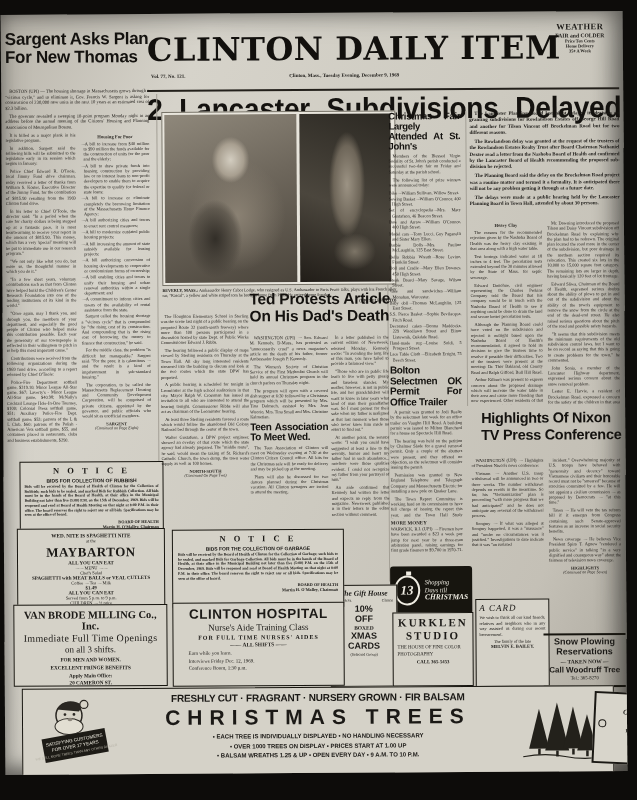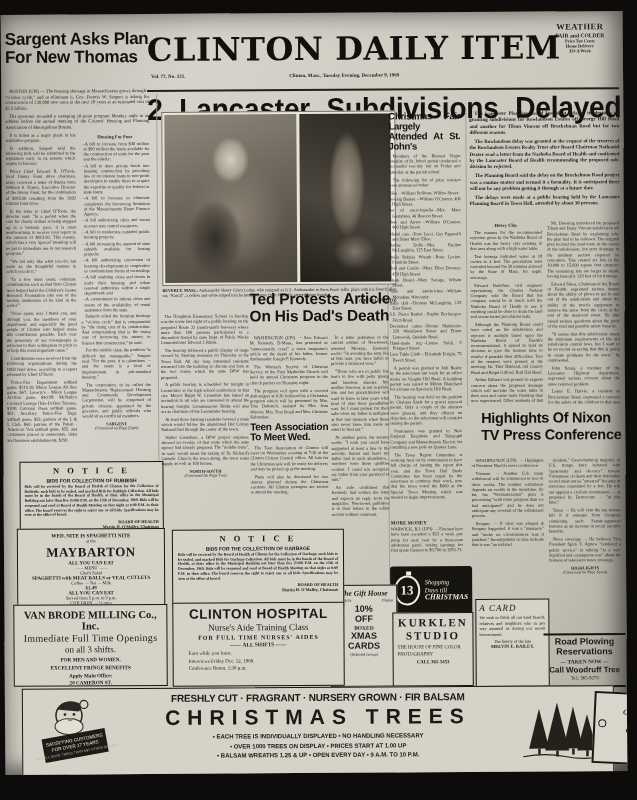--- a/index.html
+++ b/index.html
@@ -74,21 +74,21 @@
   #col-wscs .h{font-size:10px;margin:2px 0;}
   #col-ted2{left:328px;top:322px;width:58px;height:248px;overflow:hidden;}
   #col-fair{left:387px;top:99px;width:72px;height:252px;overflow:hidden;}
   #col-fair .h{font-size:9.5px;margin-bottom:2px;}
   #bolton{left:387px;top:353px;width:72px;height:153px;overflow:hidden;}
   #bolton .h{font-size:10px;margin-bottom:2px;}
   #more-money{left:387px;top:508px;width:72px;height:44px;overflow:hidden;}
   #more-money .h{font-size:5px;font-weight:bold;}
   
   #badge{left:386px;top:554px;width:74px;height:44px;background:#17150f;border-radius:3px;display:flex;align-items:center;padding:2px 4px;color:#efece2;}
-  #badge .clock{width:26px;height:26px;border:2.5px solid #efece2;border-radius:50%;display:flex;align-items:center;justify-content:center;font-weight:bold;font-size:13px;background:#17150f;position:relative;}
+  #badge .clock{width:26px;height:26px;border:2.5px solid #efece2;border-radius:50%;display:flex;align-items:center;justify-content:center;font-weight:bold;font-size:13px;background:#17150f;position:relative;font-style:italic;}
   #badge .clock:before{content:"";position:absolute;top:-6px;left:10px;width:5px;height:4px;background:#efece2;}
   #badge .btxt{margin-left:5px;font-style:italic;line-height:1.15;}
   #badge .s1{font-size:6.5px;}
   #badge .s3{font-size:7.5px;font-weight:bold;}
   
   #gift{left:326px;top:572px;width:59px;height:94px;padding:3px;text-align:center;}
   #gift .g1{font-style:italic;font-size:7.5px;font-weight:bold;}
   #gift .g2{display:flex;justify-content:space-between;font-size:3.8px;margin:1px 0;}
   #gift .g3{font-size:9px;font-weight:bold;line-height:1.15;font-family:"Liberation Sans",sans-serif;}
   #gift .g4{font-size:5.5px;font-weight:bold;}
@@ -327,20 +327,21 @@
           <div class="li">S.S. Pierce Basket—Sophie Bevilacqua, Fitch Road.</div>
           <div class="li">Decorated cakes—Donna Maddocks, 229 Woodlawn Street and Elinor Listewnik, Oakdale Road.</div>
           <div class="li">Hand-made rug—Louise Soldi, 5 Prospect Street.</div>
           <div class="li">Lace Table Cloth—Elizabeth Erright, 75 Beech Street.</div>
           <div class="li">Travel Kit—Florence Mahan, 100 East Street.</div>
         </div>
 
     </div>
 
     <div class="abs art" id="bolton">
+      <div class="hl h">Bolton Selectmen OK Permit For Office Trailer</div>
       <div>
           <div class="p">A permit was granted to Jodi Realty by the selectmen last week for an office trailer on Vaughn Hill Road. A building permit was issued to Milton Blanchard for a house on Spectacle Hill Road.</div>
           <div class="p">The hearing was held on the petition by Chalmer Slade for a gravel removal permit. Only a couple of the abutters were present, and they offered no objection, so the selectmen will consider issuing the permit.</div>
           <div class="p">Permission was granted to New England Telephone and Telegraph Company and Massachusetts Electric for installing a new pole on Quaker Lane.</div>
           <div class="p">The Town Report Committee is working hard on its commission to have full charge of issuing the report this year, and the Town Hall Study Committee has been urged by the selectmen to continue their work, now that the town voted the $600 at the Special Town Meeting which was needed to begin improvements.</div>
         </div>
     </div>
 
     <div class="abs art" id="more-money">
       <div class="h">MORE MONEY</div>
@@ -438,21 +439,21 @@
     </div>
 
     <div class="abs box" id="a-card">
       <div class="t">A CARD</div>
       <div class="b">We wish to thank all our kind friends, relatives and neighbors who in any way assisted us during our recent bereavement.</div>
       <div class="f">The family of the late</div>
       <div class="n">MELVIN E. BAILEY.</div>
     </div>
 
     <div class="abs" id="snow">
-      <div class="s1">Road Plowing</div>
+      <div class="s1">Snow Plowing</div>
       <div class="s1">Reservations</div>
       <div class="s2">— TAKEN NOW —</div>
       <div class="s3">Call Woodruff Tree</div>
       <div class="s4">Tel.: 365-8270</div>
     </div>
 
     <div class="abs box" id="garbage">
       <div class="notice-t">N O T I C E</div>
       <div class="notice-s">BIDS FOR THE COLLECTION OF GARBAGE</div>
       <div class="notice-b">Bids will be received by the Board of Health of Clinton for the Collection of Garbage; such bids to be sealed, and marked Bids for Garbage Collection. All bids must be in the hands of the Board of Health, at their office in the Municipal Building not later than five (5:00) P.M. on the 15th of December, 1969. Bids will be reopened and read at Board of Health Meeting on that night at 8:00 P.M. in their office. The board reserves the right to reject any or all bids. Specifications may be seen at the office of board.</div>

